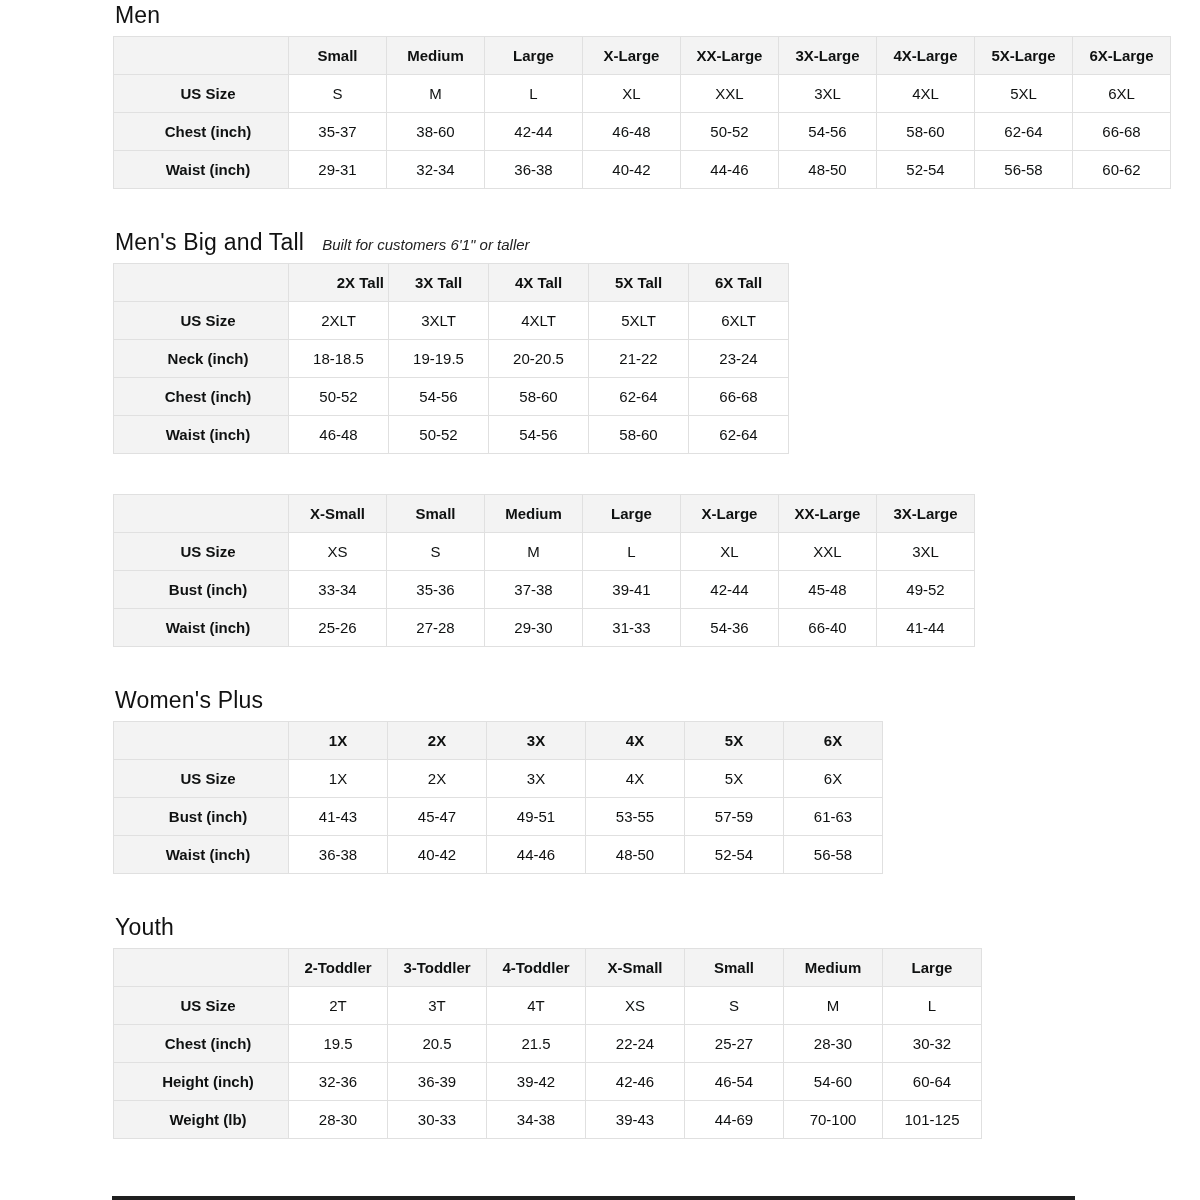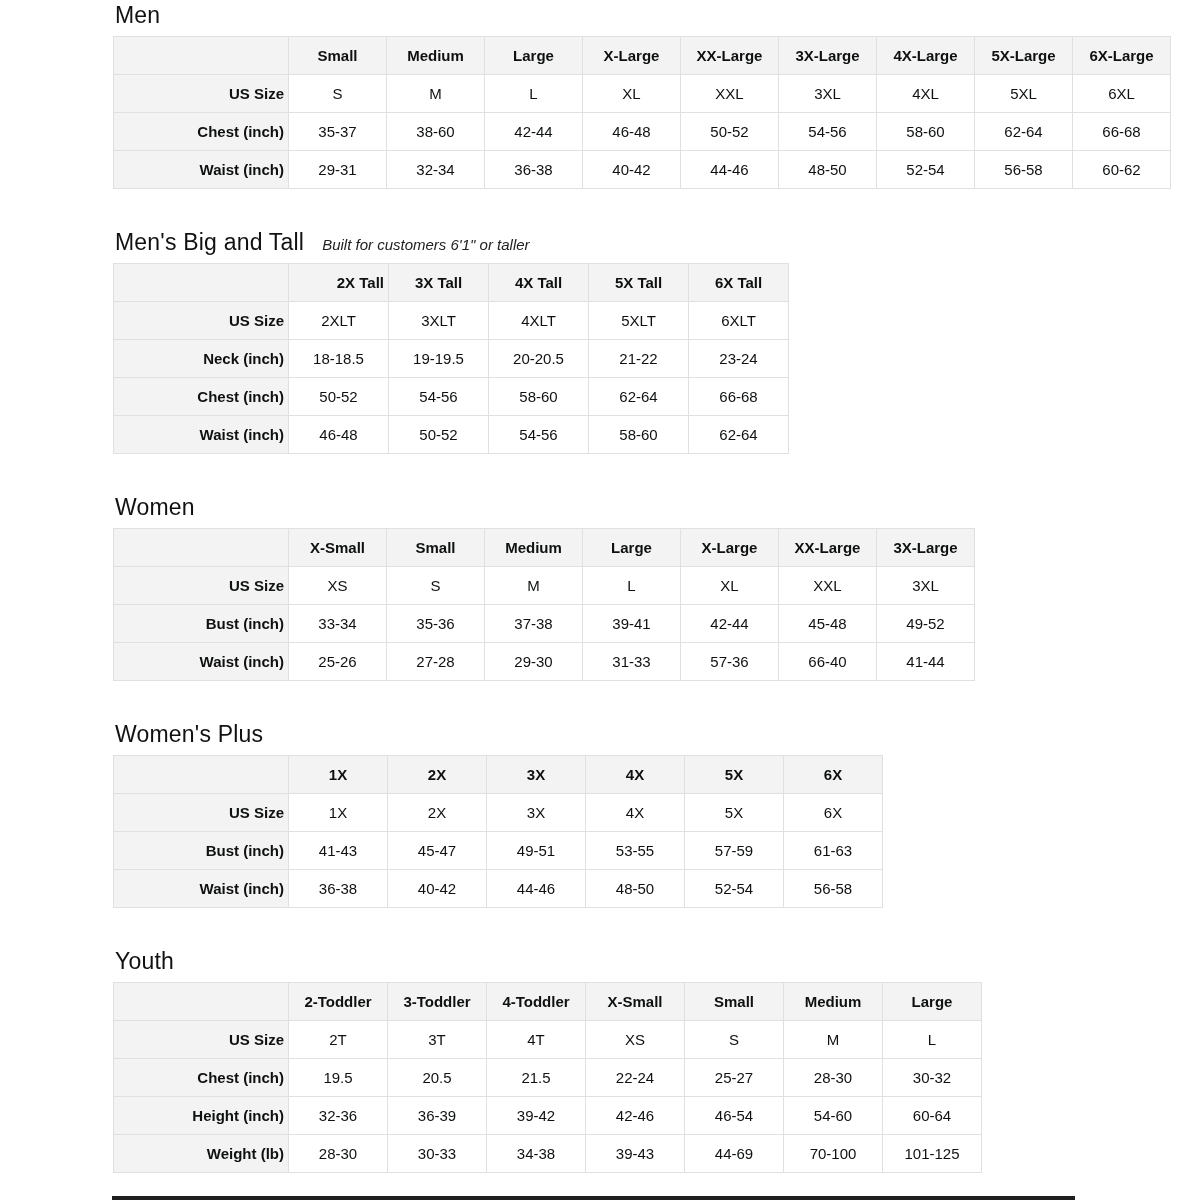--- a/index.html
+++ b/index.html
@@ -43,21 +43,21 @@
     white-space:nowrap;
   }
   thead th{
     background:var(--header-bg);
     font-weight:700;
     color:var(--text);
   }
   tbody th{
     background:var(--header-bg);
     font-weight:700;
-    text-align:right;
+    text-align:center;
     padding-left:18px;
   }
   tbody td{background:#fff;}
   .edge-strip{
     position:absolute;
     left:112px;top:1196px;width:963px;height:4px;
     background:var(--edge);
   }
 </style>
 </head>
@@ -169,23 +169,20 @@
             <td>46-48</td>
             <td>50-52</td>
             <td>54-56</td>
             <td>58-60</td>
             <td>62-64</td>
           </tr>
         </tbody>
       </table>
     </section>
     <section>
-      <div class="sec-head">
-        <h2 class="sec-title">Women</h2>
-      </div>
       <table>
         <thead>
           <tr>
             <th style="width: 175px;"></th>
             <th style="width: 98px;">X-Small</th>
             <th style="width: 98px;">Small</th>
             <th style="width: 98px;">Medium</th>
             <th style="width: 98px;">Large</th>
             <th style="width: 98px;">X-Large</th>
             <th style="width: 98px;">XX-Large</th>
@@ -212,21 +209,21 @@
             <td>42-44</td>
             <td>45-48</td>
             <td>49-52</td>
           </tr>
           <tr>
             <th>Waist (inch)</th>
             <td>25-26</td>
             <td>27-28</td>
             <td>29-30</td>
             <td>31-33</td>
-            <td>57-36</td>
+            <td>54-36</td>
             <td>66-40</td>
             <td>41-44</td>
           </tr>
         </tbody>
       </table>
     </section>
     <section>
       <div class="sec-head">
         <h2 class="sec-title">Women's Plus</h2>
       </div>

